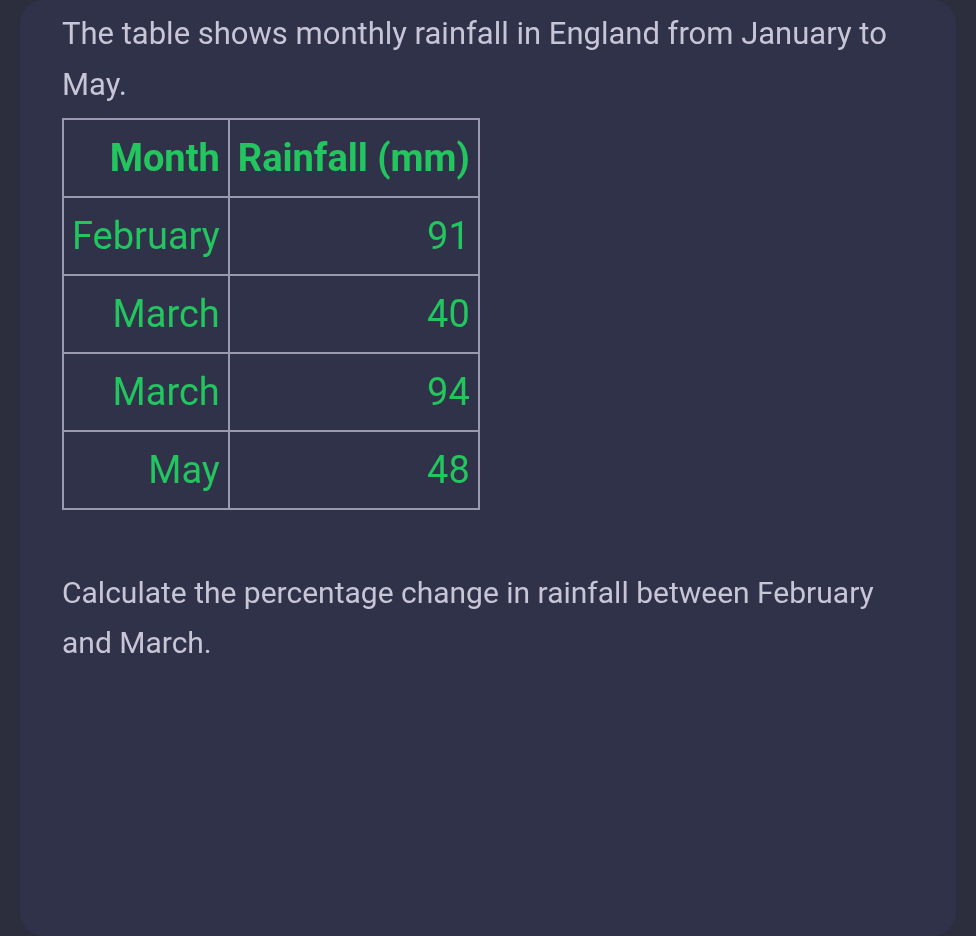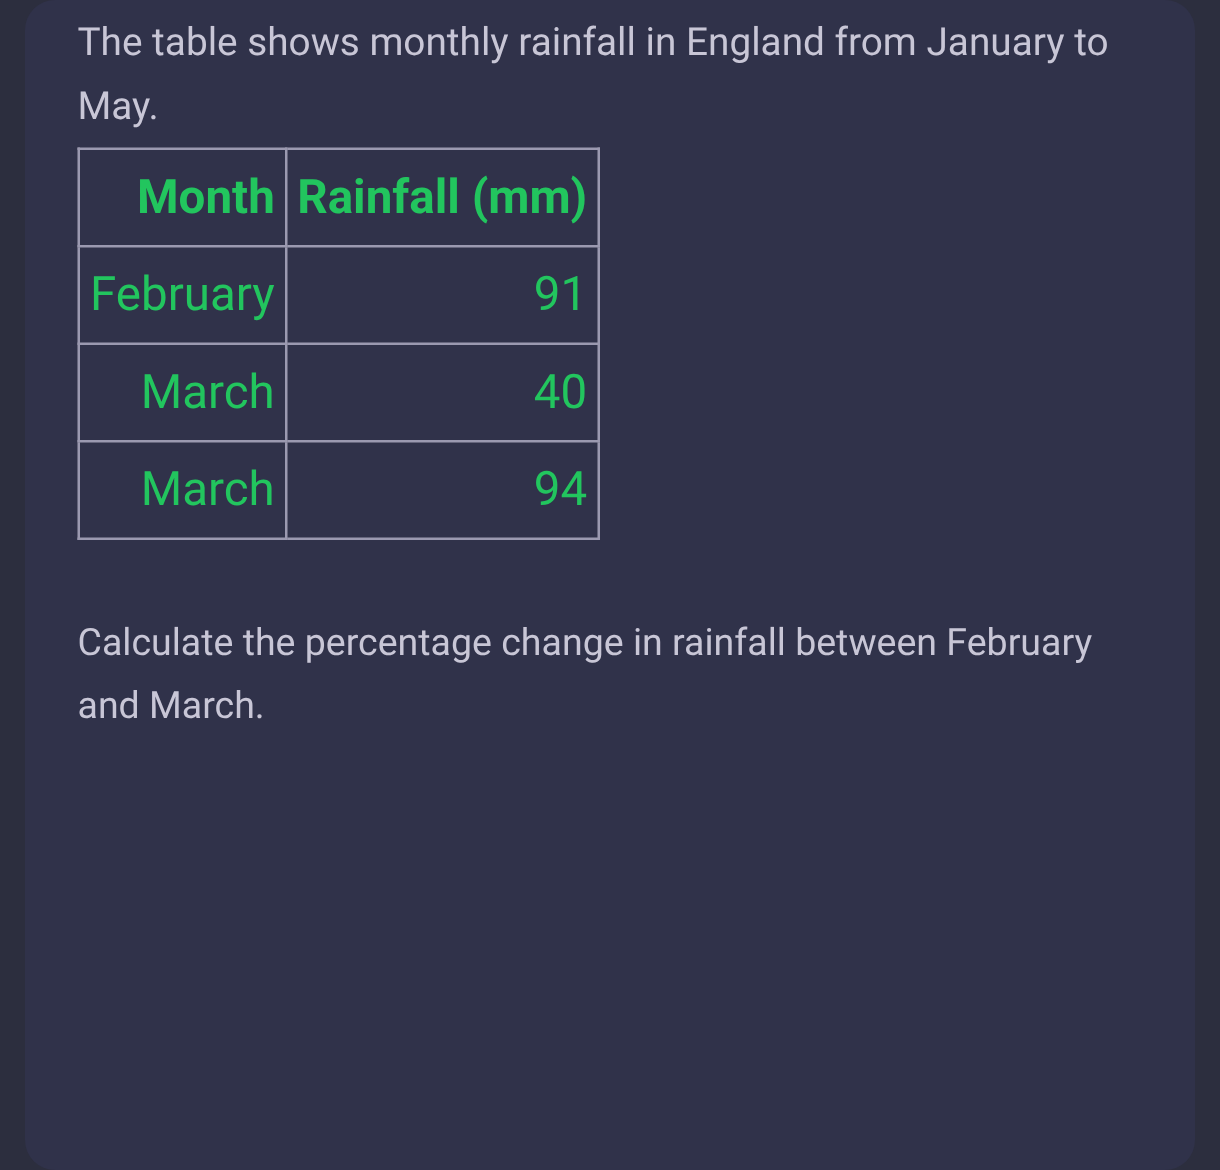--- a/index.html
+++ b/index.html
@@ -78,19 +78,23 @@
         <td>91</td>
       </tr>
       <tr>
         <td>March</td>
         <td>40</td>
       </tr>
       <tr>
         <td>March</td>
         <td>94</td>
       </tr>
+      <tr>
+        <td>May</td>
+        <td>48</td>
+      </tr>
     </tbody>
   </table>
 
   <p class="question-text">Calculate the percentage change in rainfall between February and March.</p>
 
 
 </div>
 
 </body></html>

